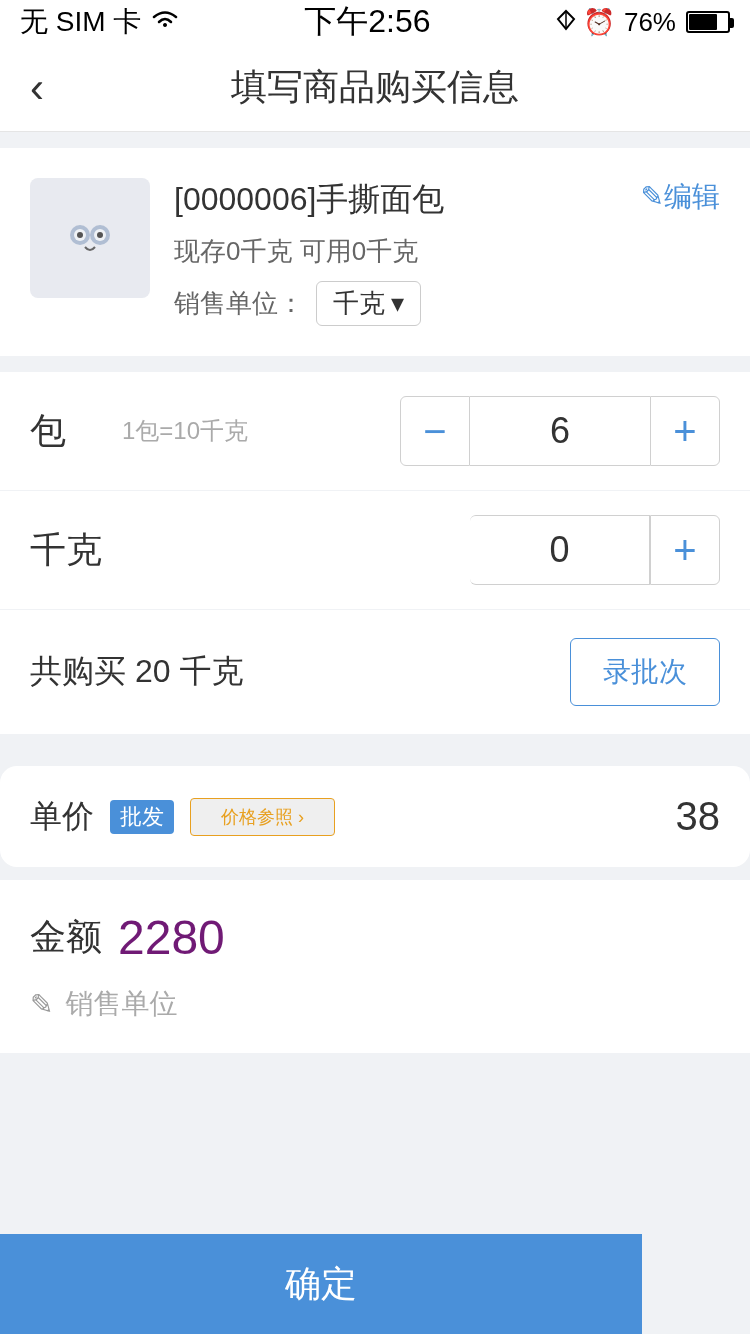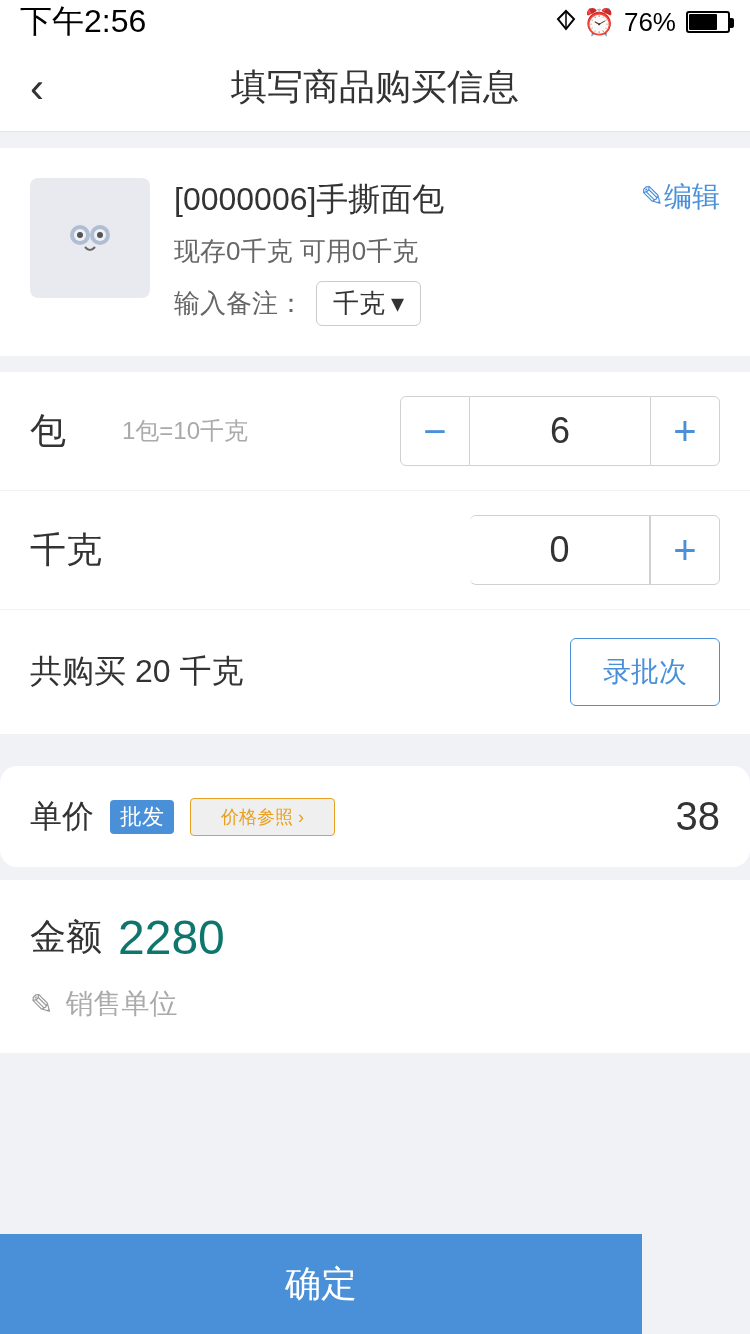--- a/index.html
+++ b/index.html
@@ -283,21 +283,21 @@
       display: flex;
       align-items: center;
       gap: 16px;
     }
     .amount-label {
       font-size: 36px;
       color: #333;
     }
     .amount-value {
       font-size: 48px;
-      color: #0f766e;
+      color: #701a75;
       font-weight: 500;
     }
     .remark-row {
       display: flex;
       align-items: center;
       gap: 12px;
       margin-top: 20px;
     }
     .remark-icon {
       font-size: 28px;
@@ -359,20 +359,30 @@
       width: 4px;
       height: 10px;
       background: #000;
       border-radius: 0 2px 2px 0;
     }
   </style>
 </head>
 <body>
 
 <div class="status-bar">
+  <div class="status-left">
+    <span>无 SIM 卡</span>
+    <span>
+      <svg width="28" height="22" viewBox="0 0 28 22">
+        <path d="M14 18 a2 2 0 1 1 0.001 0Z" fill="#000"></path>
+        <path d="M8 13 Q14 7 20 13" fill="none" stroke="#000" stroke-width="2.5" stroke-linecap="round"></path>
+        <path d="M3 8 Q14 -1 25 8" fill="none" stroke="#000" stroke-width="2.5" stroke-linecap="round"></path>
+      </svg>
+    </span>
+  </div>
   <div class="status-center">下午2:56</div>
   <div class="status-right">
     <span>
       <svg width="20" height="22" viewBox="0 0 20 22">
           <path d="M10 2 L18 10 L10 20 L2 10 Z" fill="none" stroke="#000" stroke-width="2"></path>
           <path d="M10 2 L10 20" fill="none" stroke="#000" stroke-width="1.5"></path>
         </svg>
     </span>
     <span>⏰</span>
     <span>76%</span>
@@ -398,21 +408,21 @@
       <path d="M30 44 Q35 50 40 44" fill="none" stroke="#666" stroke-width="2"></path>
     </svg>
   </div>
   <div class="product-info">
     <div class="product-name-row">
       <span class="product-name">[0000006]手撕面包</span>
       <span class="edit-link">✎编辑</span>
     </div>
     <div class="product-stock">现存0千克   可用0千克</div>
     <div class="product-unit-row">
-      <span class="unit-label">输入备注：</span>
+      <span class="unit-label">销售单位：</span>
       <div class="unit-select">
         <span>千克</span>
         <span>▾</span>
       </div>
     </div>
   </div>
 </div>
 
 <div class="divider"></div>
 

